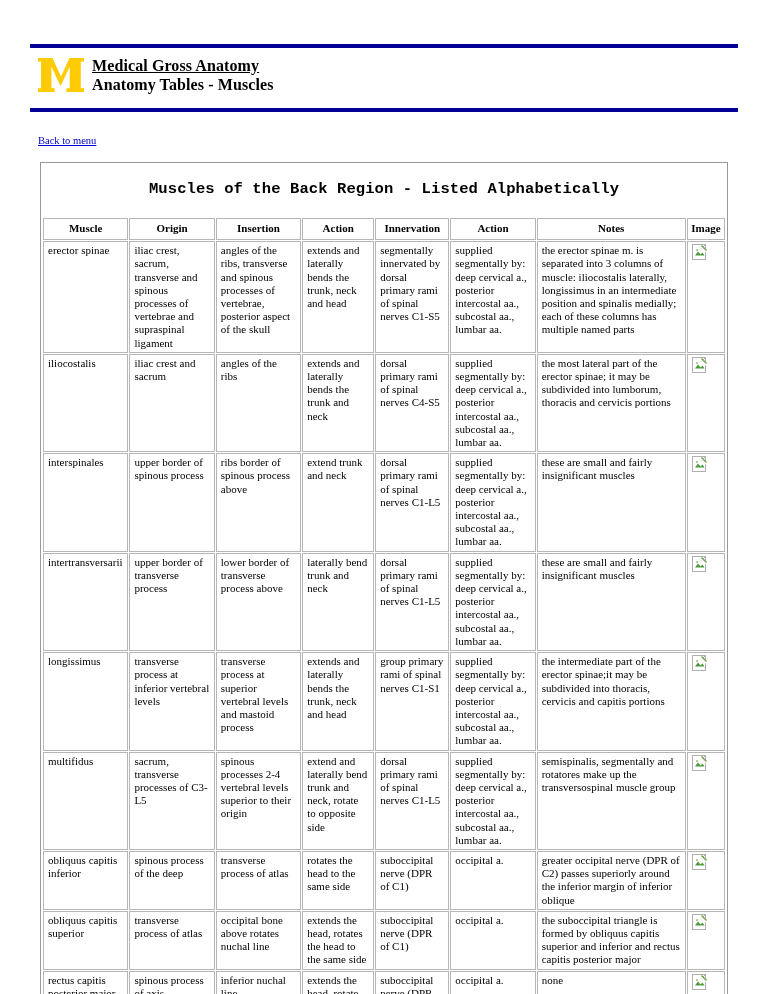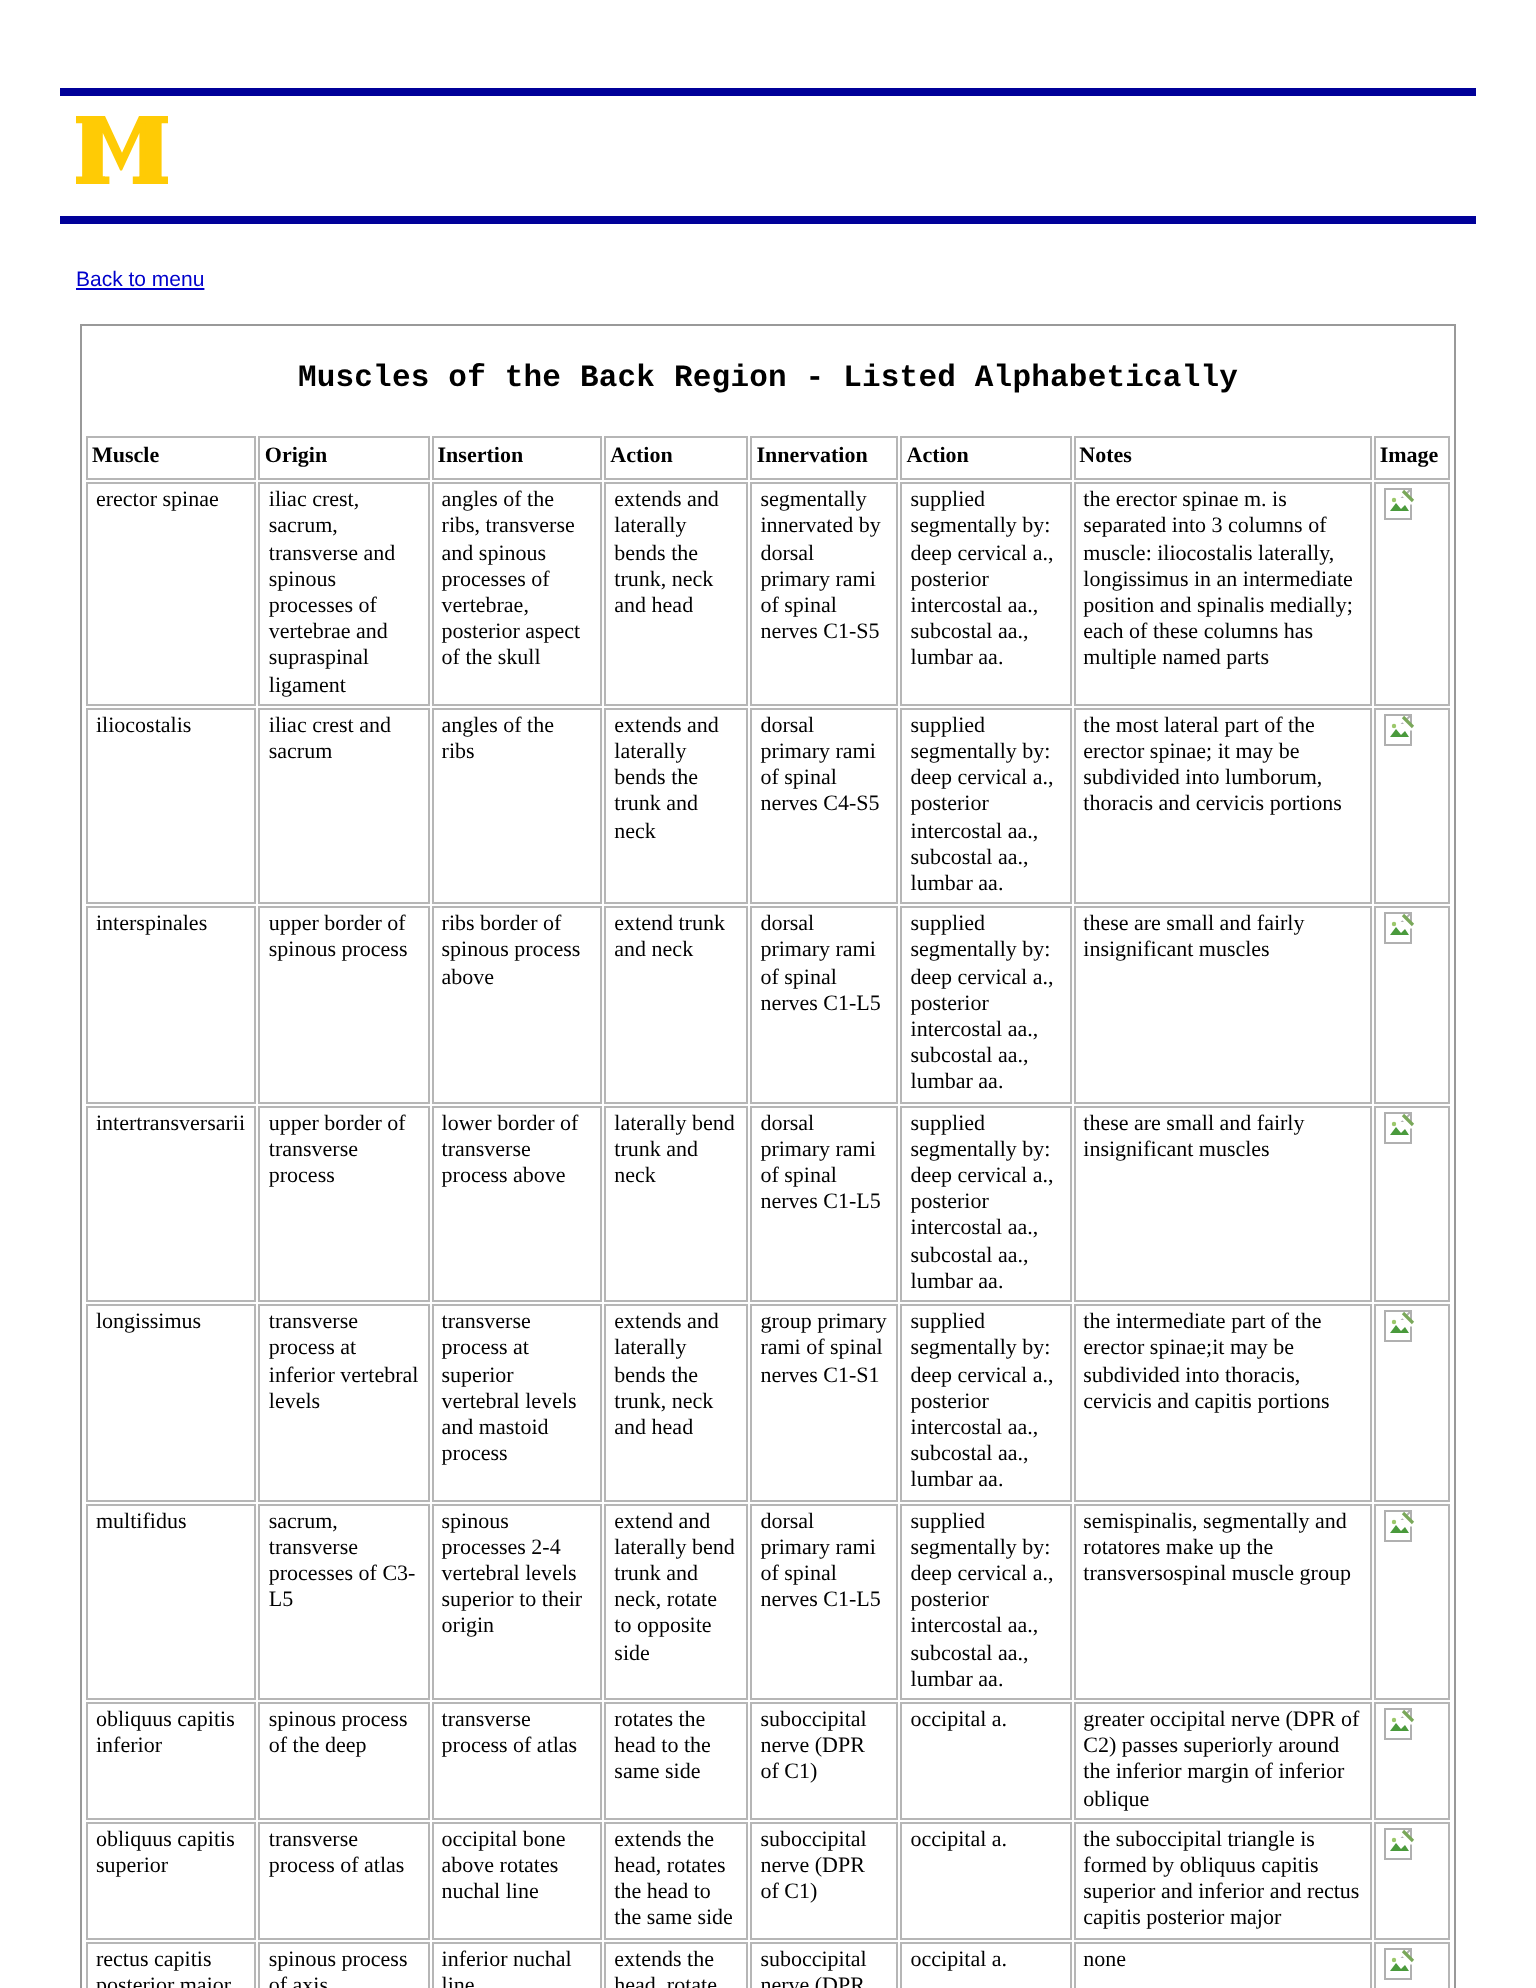--- a/index.html
+++ b/index.html
@@ -62,21 +62,21 @@
     font-size: 16px;
     font-weight: bold;
     line-height: 19px;
     letter-spacing: 0.1px;
   }
 
   .backlink-wrap {
     margin: 18px 0 0 38px;
   }
   a.backlink {
-    font-family: Liberation Sans, sans-serif;
+    font-family: Liberation Serif, serif;
     font-size: 10.5px;
     color: #0000cc;
     text-decoration: underline;
   }
 
   
   .frame {
     margin: 14px 0 0 40px;
     width: 688px;
     border: 1px solid #999999;
@@ -104,21 +104,21 @@
   }
   table.data th, table.data td {
     border: 1px solid #b6b6b6;
     vertical-align: top;
     background: #ffffff;
     padding: 2px 4px 2px 4px;
     font-size: 11px;
     line-height: 13.2px;
   }
   table.data th {
-    text-align: left;
+    text-align: center;
     font-weight: bold;
     font-size: 11px;
     padding: 3px 2px 4px 2px;
     vertical-align: middle;
   }
   table.data td {
     font-weight: normal;
   }
   
   col.c-muscle     { width: 83px; }
@@ -147,20 +147,24 @@
 <div class="page">
 
   <div class="rule rule-top"></div>
 
   <div class="masthead">
     <svg class="logo-m" viewBox="0 0 46 38" aria-hidden="true">
       <path fill="#FFCB05" d="M0 2 h14.5 v3.6 h-3.4 v26.6 h3.4 V36 H0 v-3.8 h3.2 V5.6 H0 Z"></path>
       <path fill="#FFCB05" d="M3.2 2 h11.3 l8.5 18.4 L31.5 2 h11.3 v3.6 h-3.2 v26.6 h3.2 V36 H28.4 v-3.8 h3.3 V10.5 l-8.7 18.8 h-0.9 L13.4 10.5 v21.7 h3.3 V36 H3.2 Z"></path>
       <path fill="#FFCB05" d="M31.5 2 H46 v3.6 h-3.2 v26.6 H46 V36 H31.5 v-3.8 h3.3 V5.6 h-3.3 Z"></path>
     </svg>
+    <div class="masthead-text">
+      <div class="site-title">Medical Gross Anatomy</div>
+      <div class="page-subtitle">Anatomy Tables - Muscles</div>
+    </div>
   </div>
 
   <div class="rule rule-bottom"></div>
 
   <div class="backlink-wrap">
     <a class="backlink" href="#">Back to menu</a>
   </div>
 
   <div class="frame">
     <div class="table-caption">Muscles of the Back Region - Listed Alphabetically</div>

